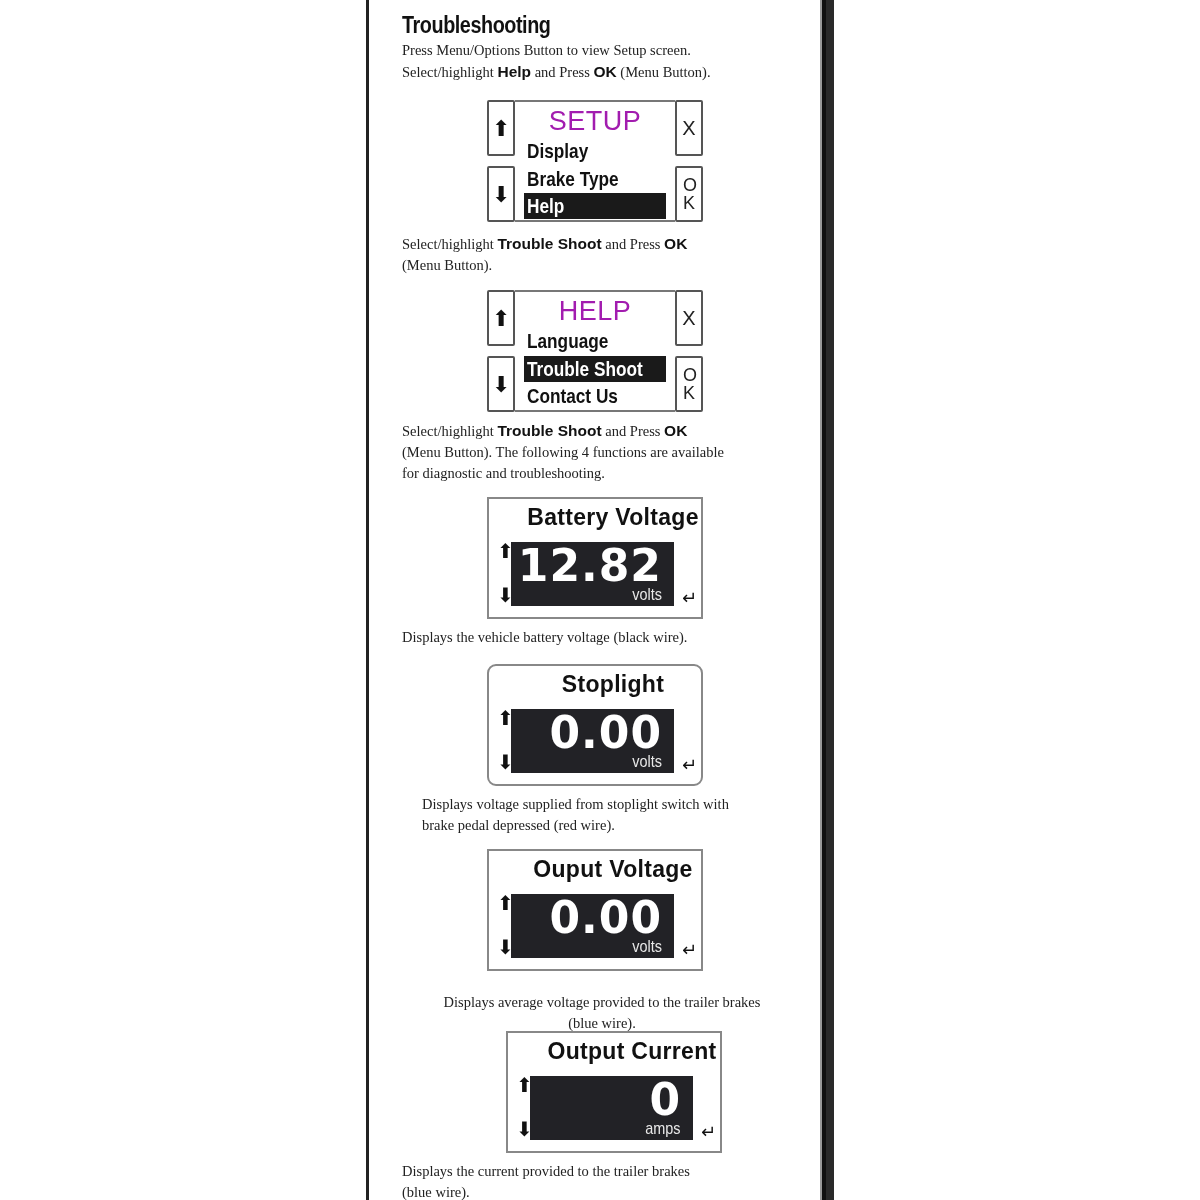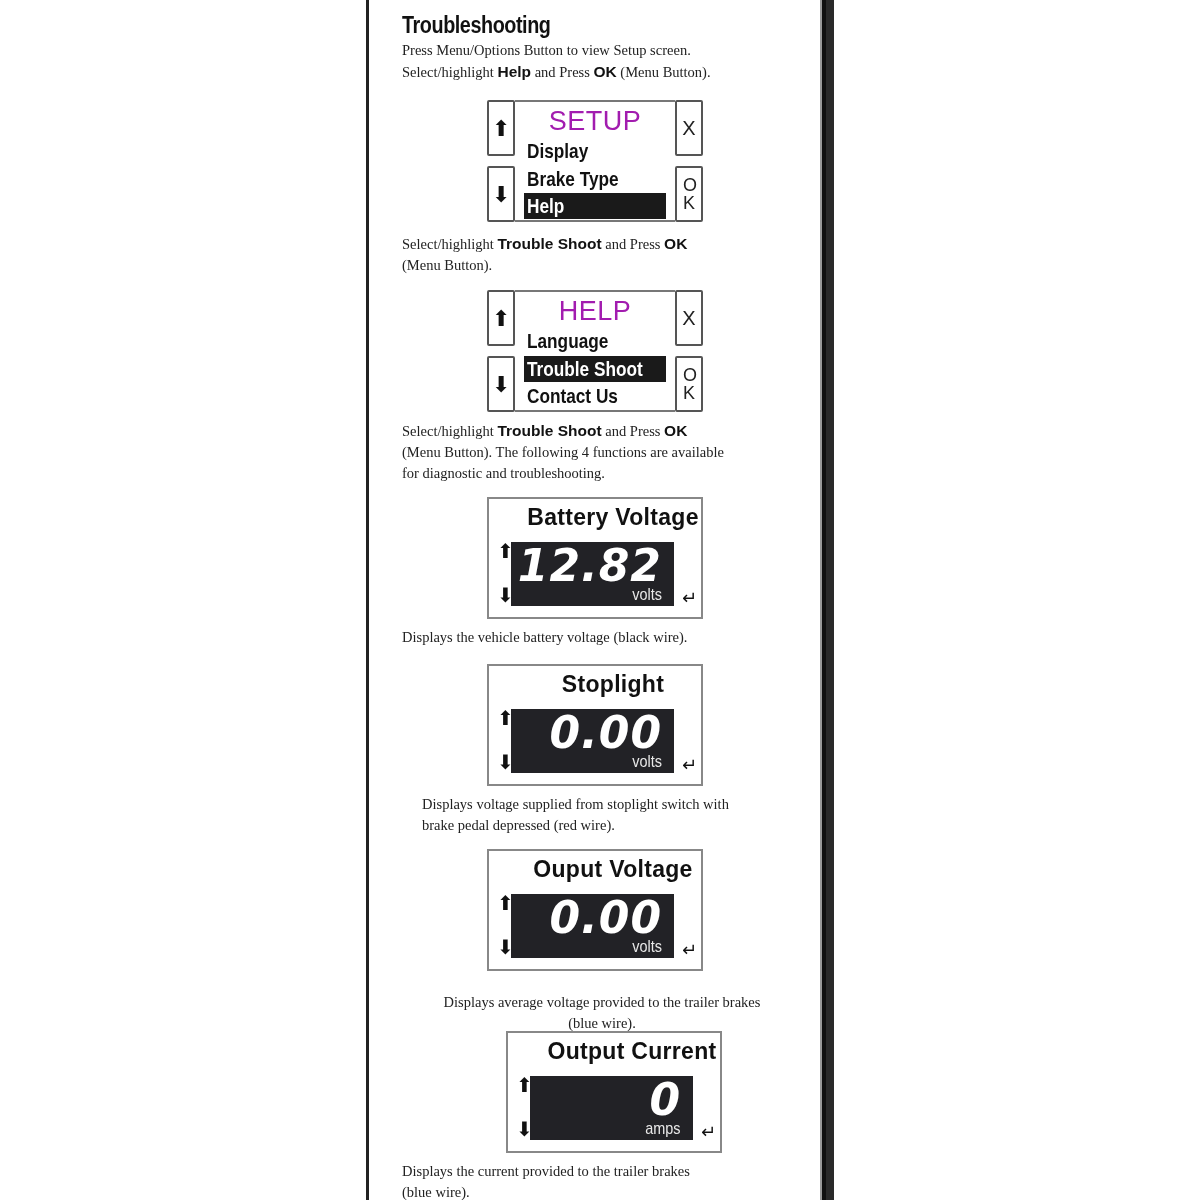--- a/index.html
+++ b/index.html
@@ -36,21 +36,21 @@
     .menu-screen .item.sel { background: #1a1a1a; color: #fff; }
     .menu-screen .btn-text { font-family: "Liberation Sans", sans-serif; font-size: 20px; color: #222; text-align: center; line-height: 18px; }
 
     
     .val-screen { position: absolute; left: 487px; width: 216px; height: 122px; border: 2px solid #888;
                   box-sizing: border-box; background: #fff; }
     .val-screen .label { position: absolute; left: 0; right: 0; top: 5px; text-align: center;
                          font-family: "Liberation Sans", sans-serif; font-weight: bold; font-size: 23px; color: #111; letter-spacing: 0.3px; padding-left: 36px; }
     .val-screen .lcd { position: absolute; left: 22px; top: 43px; width: 163px; height: 64px; background: #222226; }
     .val-screen .num { position: absolute; right: 12px; top: -2px; font-family: "DejaVu Sans", sans-serif;
-                       font-weight: bold; font-size: 44px; color: #fff; letter-spacing: 1px; font-style: italic; }
+                       font-weight: bold; font-size: 44px; color: #fff; letter-spacing: 1px; }
     .val-screen .unit { position: absolute; right: 12px; bottom: 1px; font-family: "Liberation Sans", sans-serif;
                         font-size: 17px; color: #e8e8e8; transform: scaleX(0.85); transform-origin: right; }
     .val-screen .arr { position: absolute; left: 8px; font-size: 20px; color: #111; font-family: "DejaVu Sans", sans-serif; }
     .val-screen .arr.up { top: 40px; }
     .val-screen .arr.down { top: 84px; }
     .val-screen .enter { position: absolute; right: 4px; top: 88px; font-size: 18px; color: #111; font-family: "DejaVu Sans", sans-serif; }
   </style>
 </head>
 <body>
 
@@ -137,21 +137,21 @@
   <div class="label">Battery Voltage</div>
   <span class="arr up">⬆</span>
   <span class="arr down">⬇</span>
   <div class="lcd">
     <div class="num">12.82</div>
     <div class="unit">volts</div>
   </div>
   <span class="enter">↵</span>
 </div>
 
-<div class="val-screen" style="top:664px;">
+<div class="val-screen" style="top:664px;border-radius:9px;">
   <div class="label">Stoplight</div>
   <span class="arr up">⬆</span>
   <span class="arr down">⬇</span>
   <div class="lcd">
     <div class="num">0.00</div>
     <div class="unit">volts</div>
   </div>
   <span class="enter">↵</span>
 </div>
 

